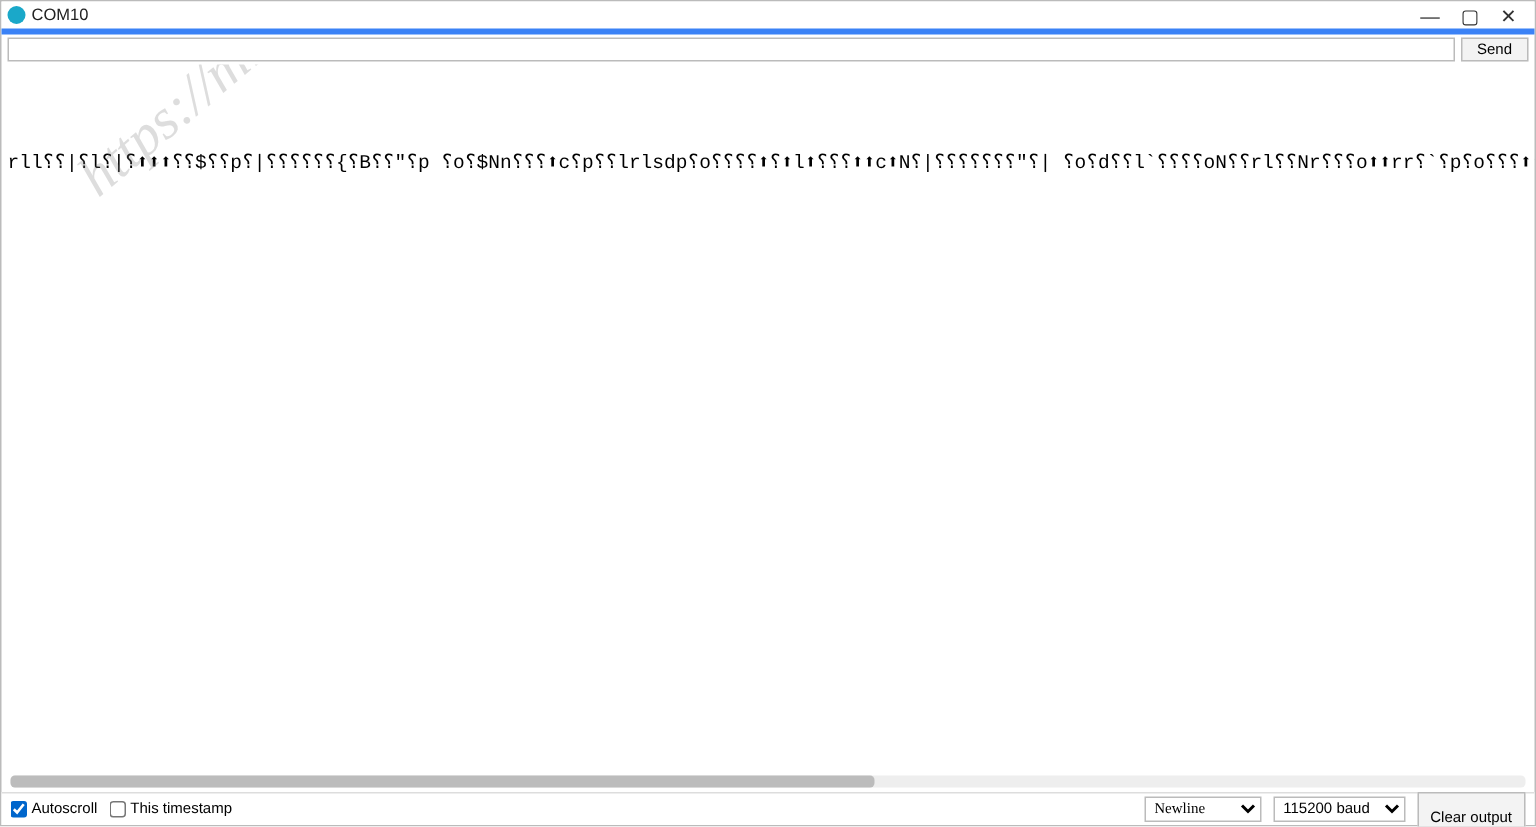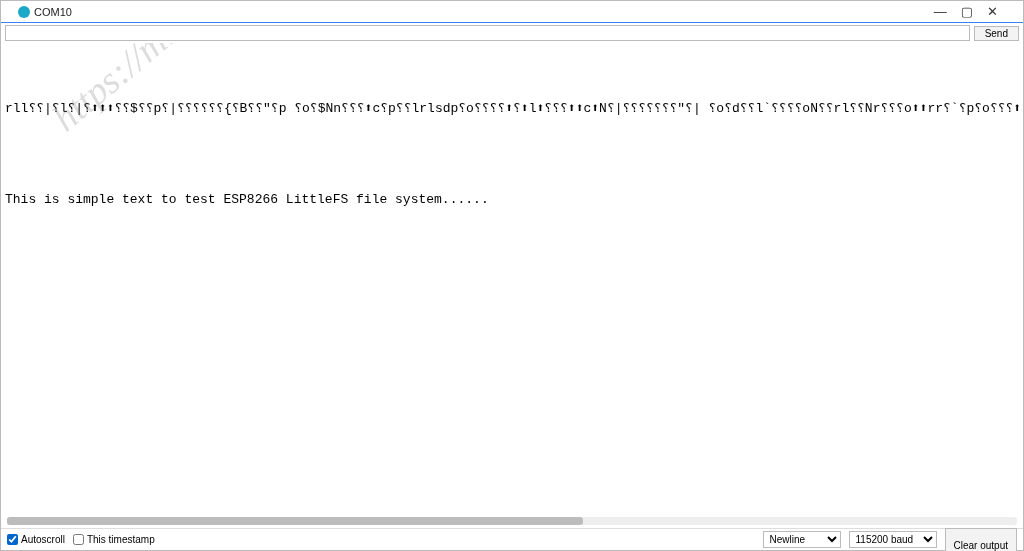--- a/index.html
+++ b/index.html
@@ -1,36 +1,36 @@
 <!DOCTYPE html>
 <html><head>
 <meta charset="utf-8">
 <style>
   * { box-sizing: border-box; margin: 0; padding: 0; }
   html, body { width: 1024px; height: 551px; font-family: "Segoe UI", Tahoma, sans-serif; font-size: 11px; background: #fff; overflow: hidden; }
   .window { width: 100%; height: 100%; display: flex; flex-direction: column; border: 1px solid #bbb; }
-  .titlebar { display: flex; align-items: center; height: 22px; background: #fff; border-bottom: 1px solid #3b82f6; padding: 0 17px; }
+  .titlebar { display: flex; align-items: center; height: 22px; background: #fff; border-bottom: 4px solid #3b82f6; padding: 0 4px; }
   .titlebar .icon { width: 12px; height: 12px; border-radius: 50%; background: #1aa8c9; margin-right: 4px; }
   .title { flex: 1; font-size: 11px; color: #222; }
   .winbtns { display: flex; gap: 14px; align-items: center; padding-right: 8px; }
   .winbtns span { font-size: 13px; color: #333; cursor: pointer; line-height: 1; }
-  .inputrow { display: flex; align-items: center; padding: 2px 4px; gap: 4px; }
+  .inputrow { display: flex; padding: 2px 4px; gap: 4px; }
   .inputrow input { flex: 1; height: 16px; border: 1px solid #bbb; padding: 0 4px; font-size: 11px; background: #fff; }
   .inputrow button { background: #f3f3f3; border: 1px solid #bbb; padding: 1px 10px; font-size: 10px; cursor: pointer; }
   .console { flex: 1; padding: 2px 4px; font-family: "Courier New", monospace; font-size: 13px; line-height: 1.4; white-space: pre; overflow: hidden; position: relative; color: #000; }
   .watermark { position: absolute; left: 40px; top: 60px; font-size: 38px; color: rgba(120,120,120,0.25); transform: rotate(-40deg); transform-origin: left top; font-family: Georgia, serif; font-style: italic; pointer-events: none; }
   .scrollbar-h { height: 14px; display: flex; align-items: center; padding: 0 6px; }
   .track { flex: 1; height: 8px; background: #eee; position: relative; border-radius: 3px; }
   .thumb { position: absolute; left: 0; width: 57%; height: 8px; background: #bcbcbc; border-radius: 3px; }
   .footer { display: flex; align-items: center; height: 22px; padding: 0 6px; gap: 8px; border-top: 1px solid #ddd; background: #fff; font-size: 10px; }
   .footer label { display: flex; align-items: flex-end; gap: 3px; cursor: pointer; }
   .footer input[type=checkbox] { width: 11px; height: 11px; accent-color: #0066cc; }
   .spacer { flex: 1; }
   .footer select { border: 1px solid #bbb; font-size: 10px; background: #fff; height: 17px; padding: 0 2px; }
-  .footer select.le { width: 78px; }
+  .footer select.le { width: 78px; font-family: Liberation Serif, serif; }
   .footer select.br { width: 88px; }
   .footer button { border: 1px solid #bbb; background: #f3f3f3; font-size: 10px; padding: 11px 8px; cursor: pointer; height: 17px; }
 </style>
 </head>
 <body>
 
 <div class="window">
   <div class="titlebar">
     <div class="icon"></div>
     <div class="title">COM10</div>
@@ -43,21 +43,20 @@
 
   <div class="inputrow">
     <input type="text" value="" style="">
     <button>Send</button>
   </div>
 
   <div class="console">
     <div class="watermark">https://microdigisoft.com - 224196</div>
     <div>rll⸮⸮|⸮l⸮|⸮⬆⬆⬆⸮⸮$⸮⸮p⸮|⸮⸮⸮⸮⸮⸮{⸮B⸮⸮"⸮p ⸮o⸮$Nn⸮⸮⸮⬆c⸮p⸮⸮lrlsdp⸮o⸮⸮⸮⸮⬆⸮⬆l⬆⸮⸮⸮⬆⬆c⬆N⸮|⸮⸮⸮⸮⸮⸮⸮"⸮| ⸮o⸮d⸮⸮l`⸮⸮⸮⸮oN⸮⸮rl⸮⸮Nr⸮⸮⸮o⬆⬆rr⸮`⸮p⸮o⸮⸮⸮⬆⬆{⸮</div>
     <div></div>
-    <div>This is simple text to test ESP8266 LittleFS file system......</div>
   </div>
 
   <div class="scrollbar-h">
     <div class="track">
       <div class="thumb"></div>
     </div>
   </div>
 
   <div class="footer">
     <label>

